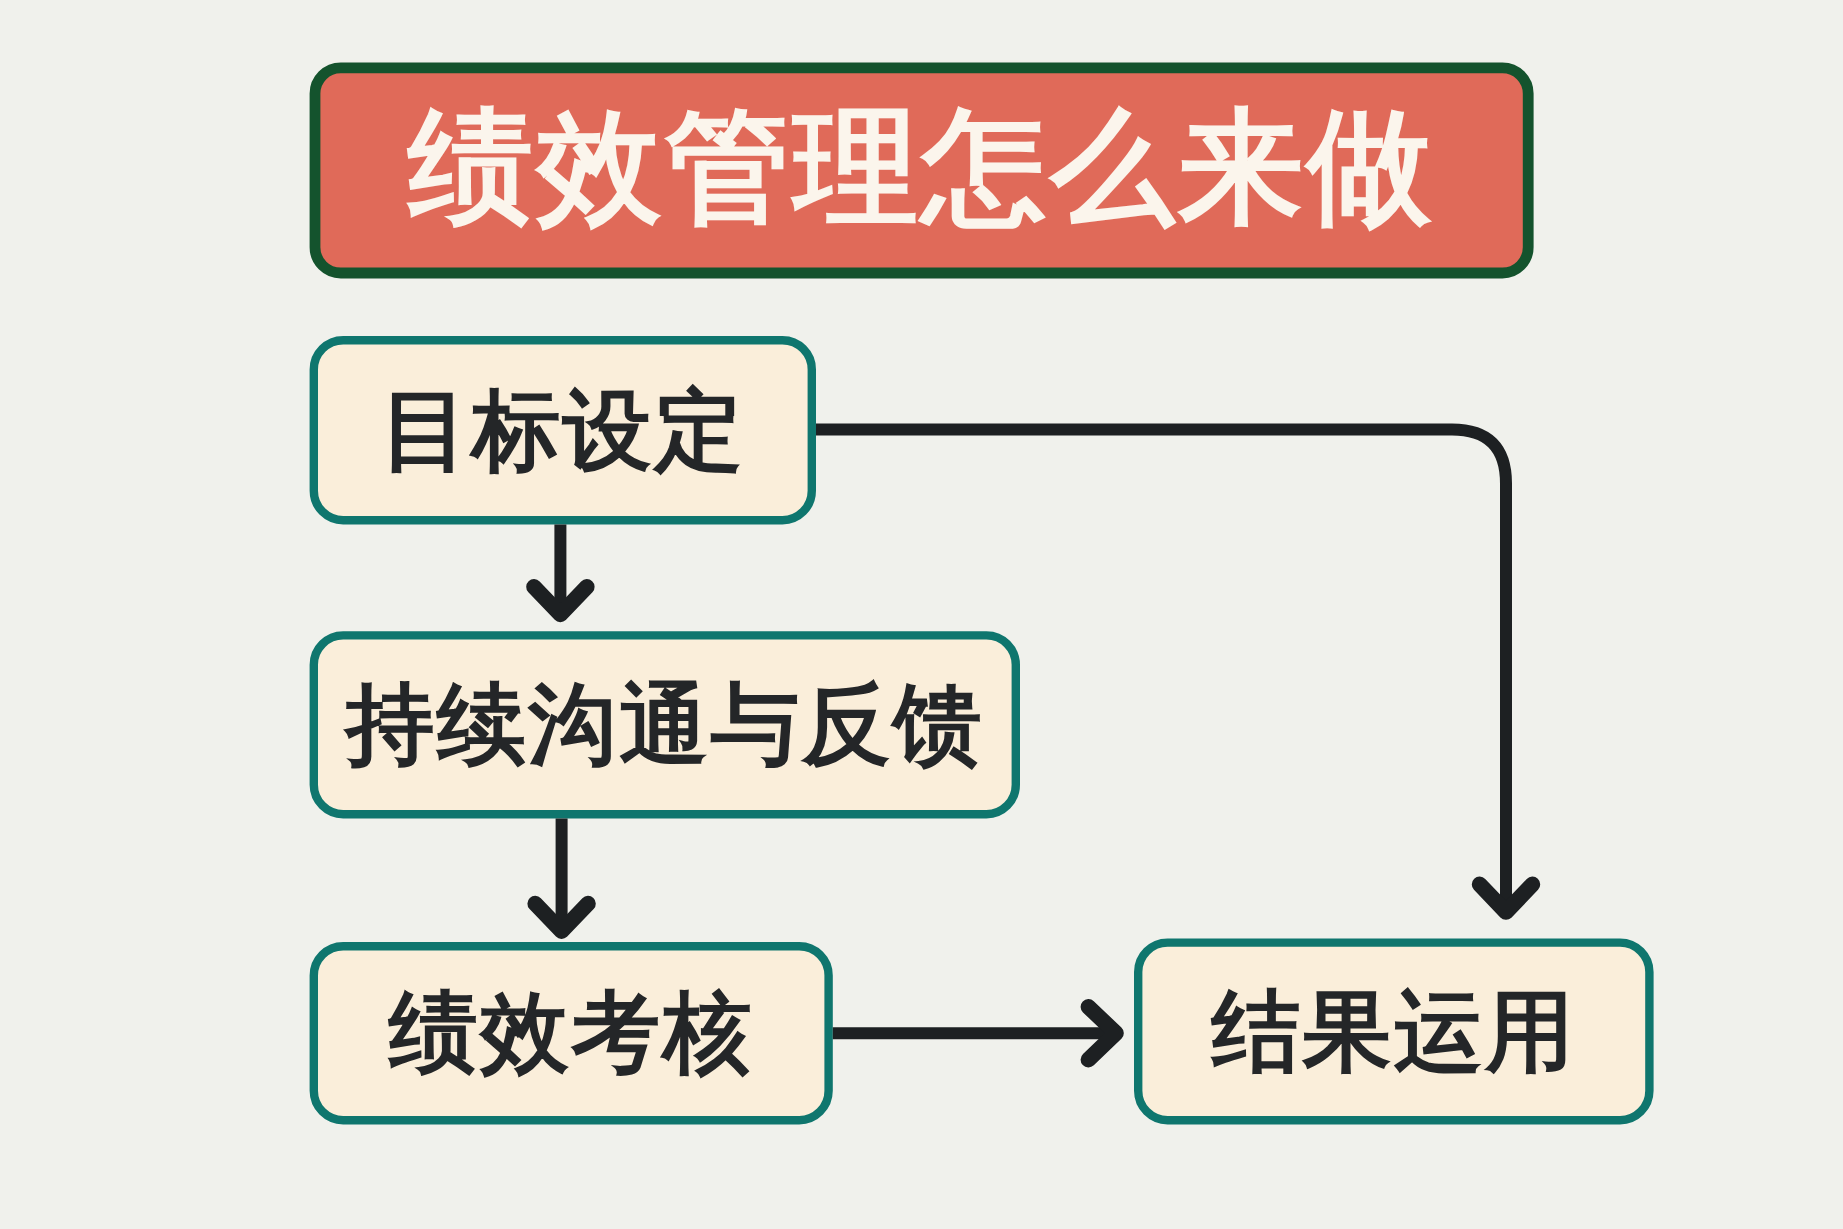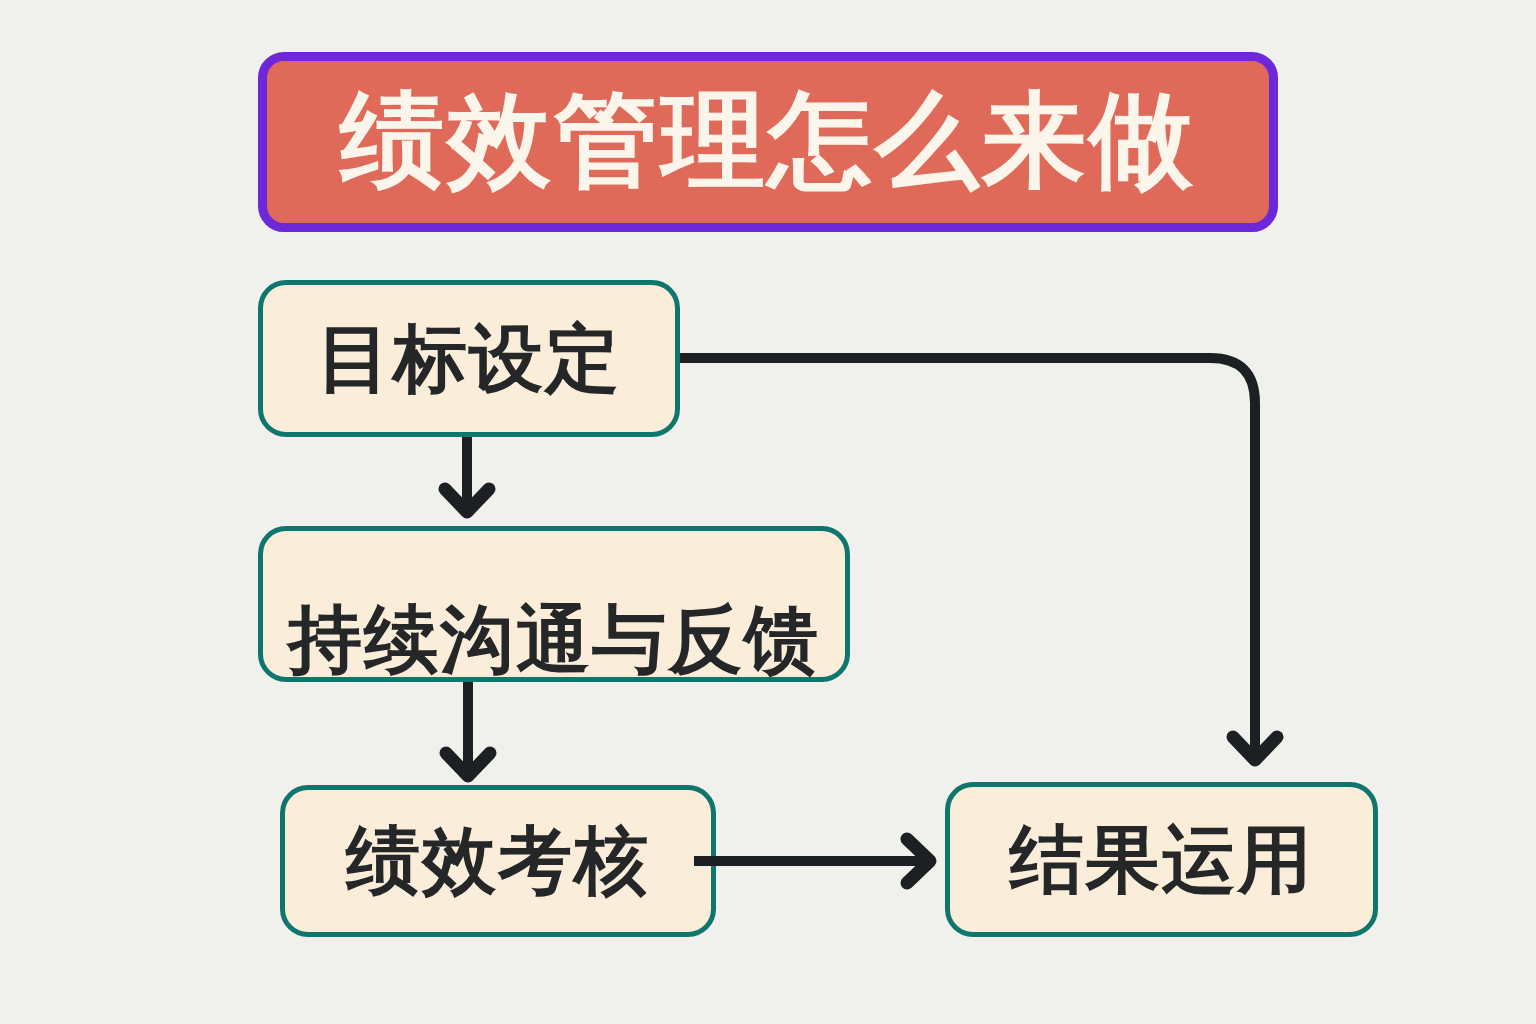--- a/index.html
+++ b/index.html
@@ -15,57 +15,57 @@
     overflow: hidden;
     font-family: "Liberation Sans", sans-serif;
   }
   .banner {
     position: absolute;
     left: 258px;
     top: 52px;
     width: 1020px;
     height: 180px;
     background: #e06a59;
-    border: 9px solid #6d28d9;
+    border: 9px solid #14532d;
     border-radius: 26px;
     box-sizing: border-box;
     display: flex;
     align-items: center;
     justify-content: center;
   }
   .banner .banner-text {
     color: #fbf5ec;
     font-size: 104px;
     font-weight: 900;
     letter-spacing: 3px;
     white-space: nowrap;
     line-height: 1;
     transform: translateY(-2px);
   }
   .node {
     position: absolute;
     background: #faeeda;
-    border: 5px solid #0f766e;
+    border: 7px solid #0f766e;
     border-radius: 28px;
     box-sizing: border-box;
     display: flex;
     align-items: center;
     justify-content: center;
   }
   .node .node-text {
     color: #242628;
     font-size: 74px;
     font-weight: 900;
     letter-spacing: 2px;
     white-space: nowrap;
     line-height: 1;
   }
   .node-goal    { left: 258px; top: 280px; width: 422px; height: 157px; }
-  .node-comm    { left: 258px; top: 526px; width: 592px; height: 156px; align-items: flex-end; }
-  .node-assess  { left: 258px; top: 785px; width: 436px; height: 152px; margin-left: 22px; }
+  .node-comm    { left: 258px; top: 526px; width: 592px; height: 156px; }
+  .node-assess  { left: 258px; top: 785px; width: 436px; height: 152px; }
   .node-result  { left: 945px; top: 782px; width: 433px; height: 155px; }
   .edges-layer {
     position: absolute;
     left: 0;
     top: 0;
     width: 1536px;
     height: 1024px;
     pointer-events: none;
   }
   .edge-line {

